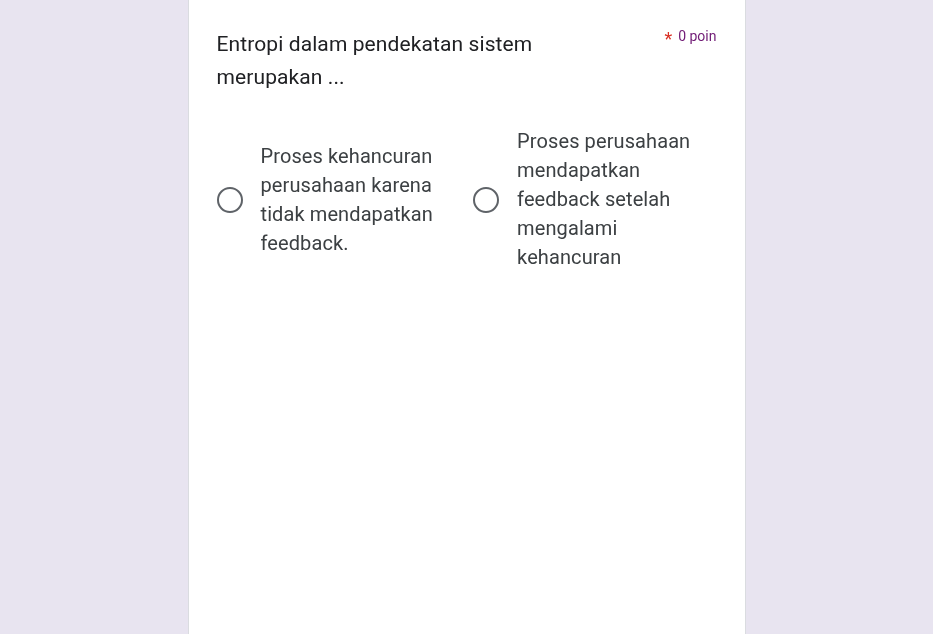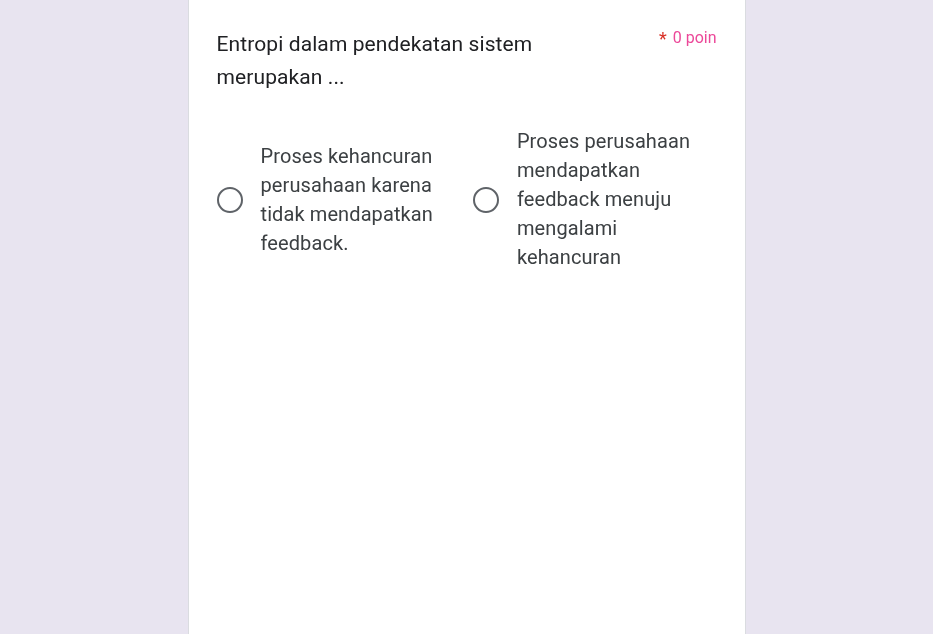--- a/index.html
+++ b/index.html
@@ -44,22 +44,22 @@
       font-size: 18px;
       gap: 6px;
     }
     .required-asterisk {
       color: #d93025;
       font-size: 18px;
       line-height: 1;
       margin-top: 2px;
     }
     .points {
-      color: #ec4899;
-      font-size: 16px;
+      color: #701a75;
+      font-size: 14px;
     }
     .options {
       display: flex;
       gap: 32px;
     }
     .option-row {
       display: flex;
       align-items: center;
       gap: 18px;
       cursor: pointer;
@@ -90,16 +90,16 @@
     </div>
   </div>
 
   <div class="options">
     <label class="option-row">
       <span class="radio-circle"></span>
       <span class="option-text">Proses kehancuran perusahaan karena tidak mendapatkan feedback.</span>
     </label>
     <label class="option-row">
       <span class="radio-circle"></span>
-      <span class="option-text">Proses perusahaan mendapatkan feedback menuju mengalami kehancuran</span>
+      <span class="option-text">Proses perusahaan mendapatkan feedback setelah mengalami kehancuran</span>
     </label>
   </div>
 </div>
 
 </body></html>

